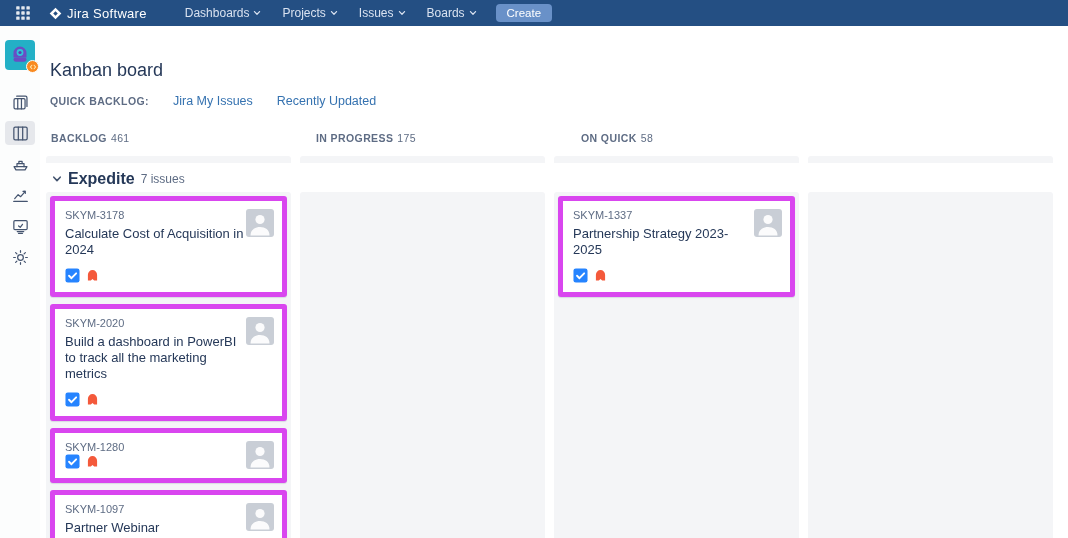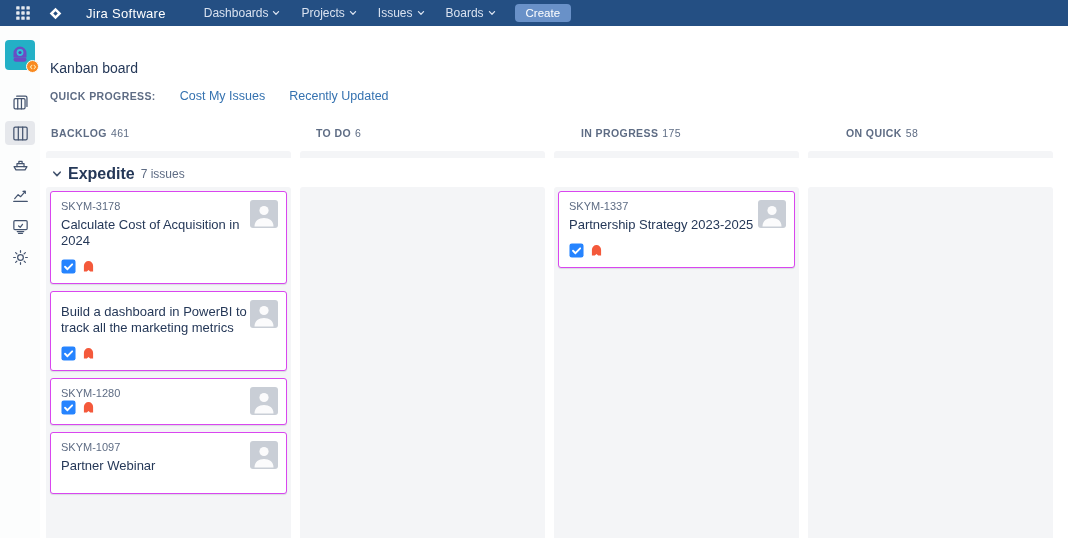--- a/index.html
+++ b/index.html
@@ -9,21 +9,21 @@
     --navbar-bg:#244f83; --create-btn-bg:#6991c8; --link-blue:#3572b0;
     --text-dark:#253858; --text-gray:#5e6c84; --column-bg:#f4f5f7;
     --task-blue:#2684ff; --epic-purple:#6554c0; --priority-orange:#f4593b;
     --icon-gray:#44546f; --active-item-bg:#e6e8ec;
   }
   
   .navbar{ height:26px; background:var(--navbar-bg); display:flex; align-items:center;
     padding:0 10px; }
   .appgrid{ width:16px; height:16px; margin-left:6px; cursor:pointer; display:flex; align-items:center;}
   .appgrid svg{ width:14px; height:14px; }
-  .brand{ display:flex; align-items:center; gap:24px; margin-left:17px; cursor:pointer; }
+  .brand{ display:flex; align-items:center; gap:5px; margin-left:17px; cursor:pointer; }
   .brand svg{ width:13px; height:13px; }
   .brand-text{ color:#fff; font-size:13px; letter-spacing:.3px; }
   .primary-nav{ display:flex; gap:21px; margin-left:38px; }
   .nav-item{ display:flex; align-items:center; gap:4px; color:#d9e2f0; font-size:12px; cursor:pointer; }
   .nav-item .caret{ width:8px; height:8px; }
   .create-btn{ margin-left:19px; background:var(--create-btn-bg); color:#fff; border:none;
     border-radius:4px; font-size:11.5px; padding:3px 11px; font-family:inherit; cursor:pointer; }
   
   .sidebar{ position:absolute; left:0; top:26px; bottom:0; width:40px;
     display:flex; flex-direction:column; align-items:center; padding-top:14px; background:#fcfdfd;}
@@ -32,38 +32,38 @@
   .avatar-badge{ position:absolute; right:-4px; bottom:-3px; width:13px; height:13px;
     border-radius:50%; background:#f98a20; border:1.5px solid #fcfdfd; display:flex;
     align-items:center; justify-content:center; }
   .avatar-badge svg{ width:8px; height:8px; }
   .side-item{ width:30px; height:24px; display:flex; align-items:center; justify-content:center;
     margin-bottom:7px; border-radius:4px; cursor:pointer; }
   .side-item svg{ width:19px; height:19px; }
   .side-item.active{ background:var(--active-item-bg); }
   
   .main{ margin-left:40px; width:1028px; }
-  .page-title{ margin:34px 0 0 10px; font-size:14px; font-weight:500; color:var(--text-dark); }
+  .page-title{ margin:34px 0 0 10px; font-size:18px; font-weight:500; color:var(--text-dark); }
   .filters{ margin:13px 0 0 10px; display:flex; align-items:center; }
   .qf-label{ font-size:10.5px; font-weight:bold; color:var(--text-gray); letter-spacing:.4px; }
   .qf-link{ font-size:12.5px; color:var(--link-blue); margin-left:24px; cursor:pointer; text-decoration:none; }
   .grid{ margin-left:6px; display:grid; grid-template-columns:repeat(4,245px); column-gap:9px; }
   .headers{ margin-top:24px;gap:20px; }
   .col-header{ padding-left:5px; font-size:10.5px; color:var(--text-gray); letter-spacing:.4px; }
   .col-header .cname{ font-weight:bold; }
   .col-header .ccount{ margin-left:4px; }
   .bars{ margin-top:12px; }
   .col-bar{ height:7px; background:var(--column-bg); border-radius:3px 3px 0 0; }
   .swimlane{ margin:7px 0 5px 12px; display:flex; align-items:center; gap:6px; cursor:pointer; height:17px;}
   .swimlane svg{ width:10px; height:10px; }
   .sw-name{ font-size:16px; font-weight:bold; color:var(--text-dark); }
   .sw-count{ font-size:12px; color:var(--text-gray); }
   .panels{ align-items:start; }
   .panel{ background:var(--column-bg); border-radius:3px; padding:4px; height:356px; overflow:hidden; }
-  .card{ position:relative; background:#fff; border:1px solid #d946ef; border-radius:3px;
+  .card{ position:relative; background:#fff; border:5px solid #d946ef; border-radius:3px;
     box-shadow:0 1px 1px rgba(9,30,66,.12); padding:8px 8px 9px 10px; margin-bottom:7px; cursor:pointer; }
   .card-key{ font-size:11px; line-height:13px; color:var(--text-gray); }
   .card-title{ font-size:13px; line-height:16px; color:var(--text-dark); margin:4px 30px 10px 0; }
   .card-icons{ display:flex; gap:5px; align-items:center; }
   .card-icons svg{ width:15px; height:15px; display:block; }
   .card-avatar{ position:absolute; top:8px; right:8px; width:28px; height:28px;
     border-radius:3px; background:#c9ced6; overflow:hidden; }
   .card-avatar svg{ width:28px; height:28px; display:block; }
 </style>
 </head>
@@ -177,27 +177,26 @@
           <circle cx="10" cy="10" r="3"></circle>
           <path d="M10 4.6V2.8M10 17.2v-1.8M4.6 10H2.8M17.2 10h-1.8M6.2 6.2L4.9 4.9M13.8 13.8l1.3 1.3M13.8 6.2l1.3-1.3M6.2 13.8l-1.3 1.3"></path>
         </svg>
       </div>
     </div>
 </aside>
 
 <main class="main">
   <h1 class="page-title">Kanban board</h1>
   <div class="filters">
-    <span class="qf-label">QUICK PROGRESS:</span>
-  <a class="qf-link">Cost My Issues</a>
+    <span class="qf-label">QUICK BACKLOG:</span>
+  <a class="qf-link">Jira My Issues</a>
       <a class="qf-link">Recently Updated</a>
     </div>
   <div class="grid headers" id="col-headers">
       <div class="col-header"><span class="cname">BACKLOG</span><span class="ccount">461</span></div>
-      <div class="col-header"><span class="cname">TO DO</span><span class="ccount">6</span></div>
       <div class="col-header"><span class="cname">IN PROGRESS</span><span class="ccount">175</span></div>
       <div class="col-header"><span class="cname">ON QUICK</span><span class="ccount">58</span></div>
     </div>
   <div class="grid bars" id="col-bars">
       <div class="col-bar"></div>
       <div class="col-bar"></div>
       <div class="col-bar"></div>
       <div class="col-bar"></div>
     </div>
   <div class="swimlane">
@@ -222,20 +221,21 @@
             </svg>
           </div>
           <div class="card-avatar">
             <svg viewBox="0 0 28 28">
               <circle cx="14" cy="10.5" r="4.6" fill="#fff" opacity=".92"></circle>
               <path d="M4.5 26.5c0-5.7 4.3-8.5 9.5-8.5s9.5 2.8 9.5 8.5z" fill="#fff" opacity=".92"></path>
             </svg>
           </div>
         </div>
         <div class="card">
+          <div class="card-key">SKYM-2020</div>
           <div class="card-title">Build a dashboard in PowerBI to track all the marketing metrics</div>
           <div class="card-icons">
             <svg viewBox="0 0 16 16">
               <rect x="0.5" y="0.5" width="15" height="15" rx="2.5" fill="var(--task-blue)"></rect>
               <path d="M4.3 8.3l2.6 2.6 5-5.2" stroke="#fff" stroke-width="2" fill="none" stroke-linecap="round" stroke-linejoin="round"></path>
             </svg>
             <svg viewBox="0 0 16 16">
               <path d="M3.1 7.1a4.9 4.9 0 0 1 9.8 0v6.2H9.8L8 11.6l-1.8 1.7H3.1z" fill="var(--priority-orange)"></path>
             </svg>
           </div>

